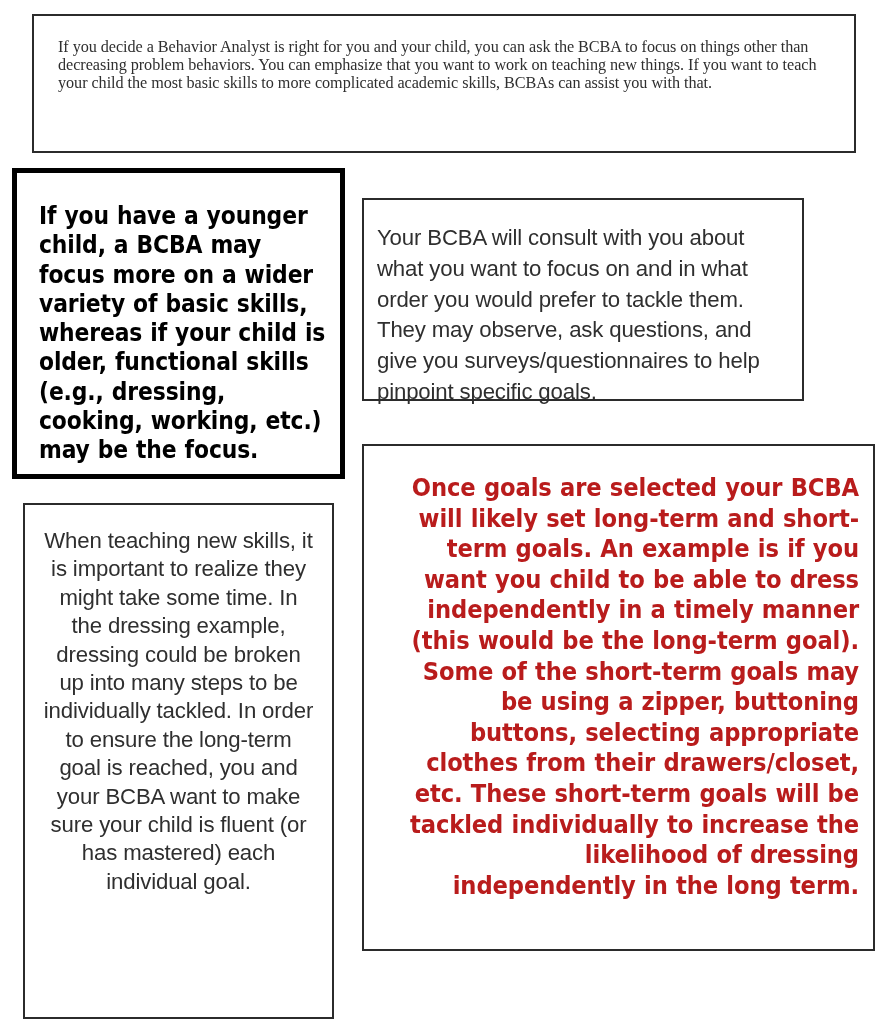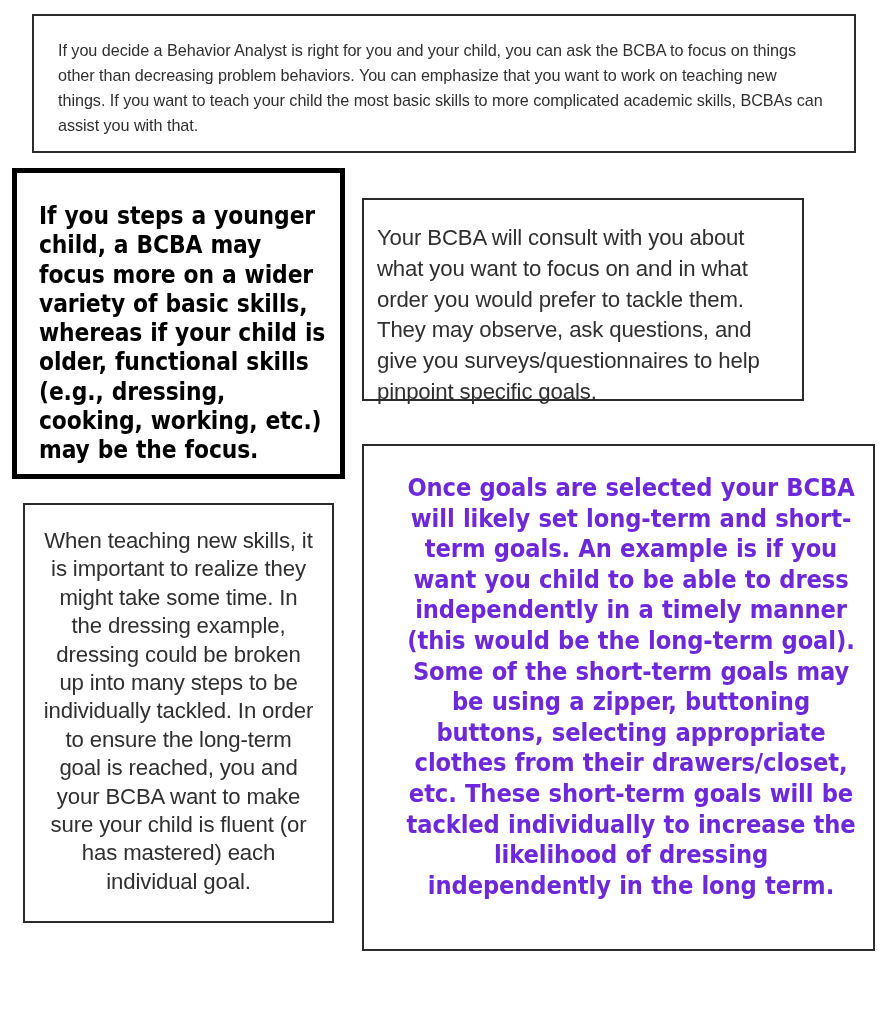--- a/index.html
+++ b/index.html
@@ -27,24 +27,25 @@
   #intro-panel {
     left: 32px;
     top: 14px;
     width: 824px;
     height: 139px;
     border: 2px solid #2b2b2b;
     padding: 22px 26px 0 24px;
   }
   #intro-panel .body-text {
     font-size: 16.2px;
-    line-height: 25px;
+    line-height: 18px;
     letter-spacing: -0.05px;
     color: #2f2f2f;
     text-align: left;
+    font-family: Liberation Serif, serif;
   }
 
   
   #younger-child-panel {
     left: 12px;
     top: 168px;
     width: 333px;
     height: 311px;
     border: 5px solid #000000;
     padding: 28px 10px 0 22px;
@@ -81,31 +82,31 @@
     top: 444px;
     width: 513px;
     height: 507px;
     border: 2px solid #2b2b2b;
     padding: 27px 14px 0 39px;
   }
   #goals-panel .rounded-bold {
     font-size: 25.2px;
     line-height: 30.6px;
     font-weight: bold;
-    color: #6d28d9;
+    color: #b91c1c;
     letter-spacing: -0.1px;
-    text-align: center;
+    text-align: right;
   }
 
   
   #teaching-panel {
     left: 23px;
     top: 503px;
     width: 311px;
-    height: 420px;
+    height: 516px;
     border: 2px solid #2b2b2b;
     padding: 22px 17px 0 17px;
   }
   #teaching-panel .body-text {
     font-size: 22.2px;
     line-height: 28.4px;
     letter-spacing: -0.15px;
     color: #2f2f2f;
     text-align: center;
   }
@@ -120,21 +121,21 @@
   }
 </style>
 </head>
 <body>
 
 <div class="panel" id="intro-panel">
   <p class="body-text">If you decide a Behavior Analyst is right for you and your child, you can ask the BCBA to focus on things other than decreasing problem behaviors. You can emphasize that you want to work on teaching new things. If you want to teach your child the most basic skills to more complicated academic skills, BCBAs can assist you with that.</p>
 </div>
 
 <div class="panel" id="younger-child-panel">
-  <p class="rounded-bold">If you steps a younger child, a BCBA may focus more on a wider variety of basic skills, whereas if your child is older, functional skills (e.g., dressing, cooking, working, etc.) may be the focus.</p>
+  <p class="rounded-bold">If you have a younger child, a BCBA may focus more on a wider variety of basic skills, whereas if your child is older, functional skills (e.g., dressing, cooking, working, etc.) may be the focus.</p>
 </div>
 
 <div class="panel" id="consult-panel">
   <p class="body-text">Your BCBA will consult with you about what you want to focus on and in what order you would prefer to tackle them. They may observe, ask questions, and give you surveys/questionnaires to help pinpoint specific goals.</p>
 </div>
 
 <div class="panel" id="goals-panel">
   <p class="rounded-bold">Once goals are selected your BCBA will likely set long-term and short-term goals. An example is if you want you child to be able to dress independently in a timely manner (this would be the long-term goal). Some of the short-term goals may be using a zipper, buttoning buttons, selecting appropriate clothes from their drawers/closet, etc. These short-term goals will be tackled individually to increase the likelihood of dressing independently in the long term.</p>
 </div>
 

